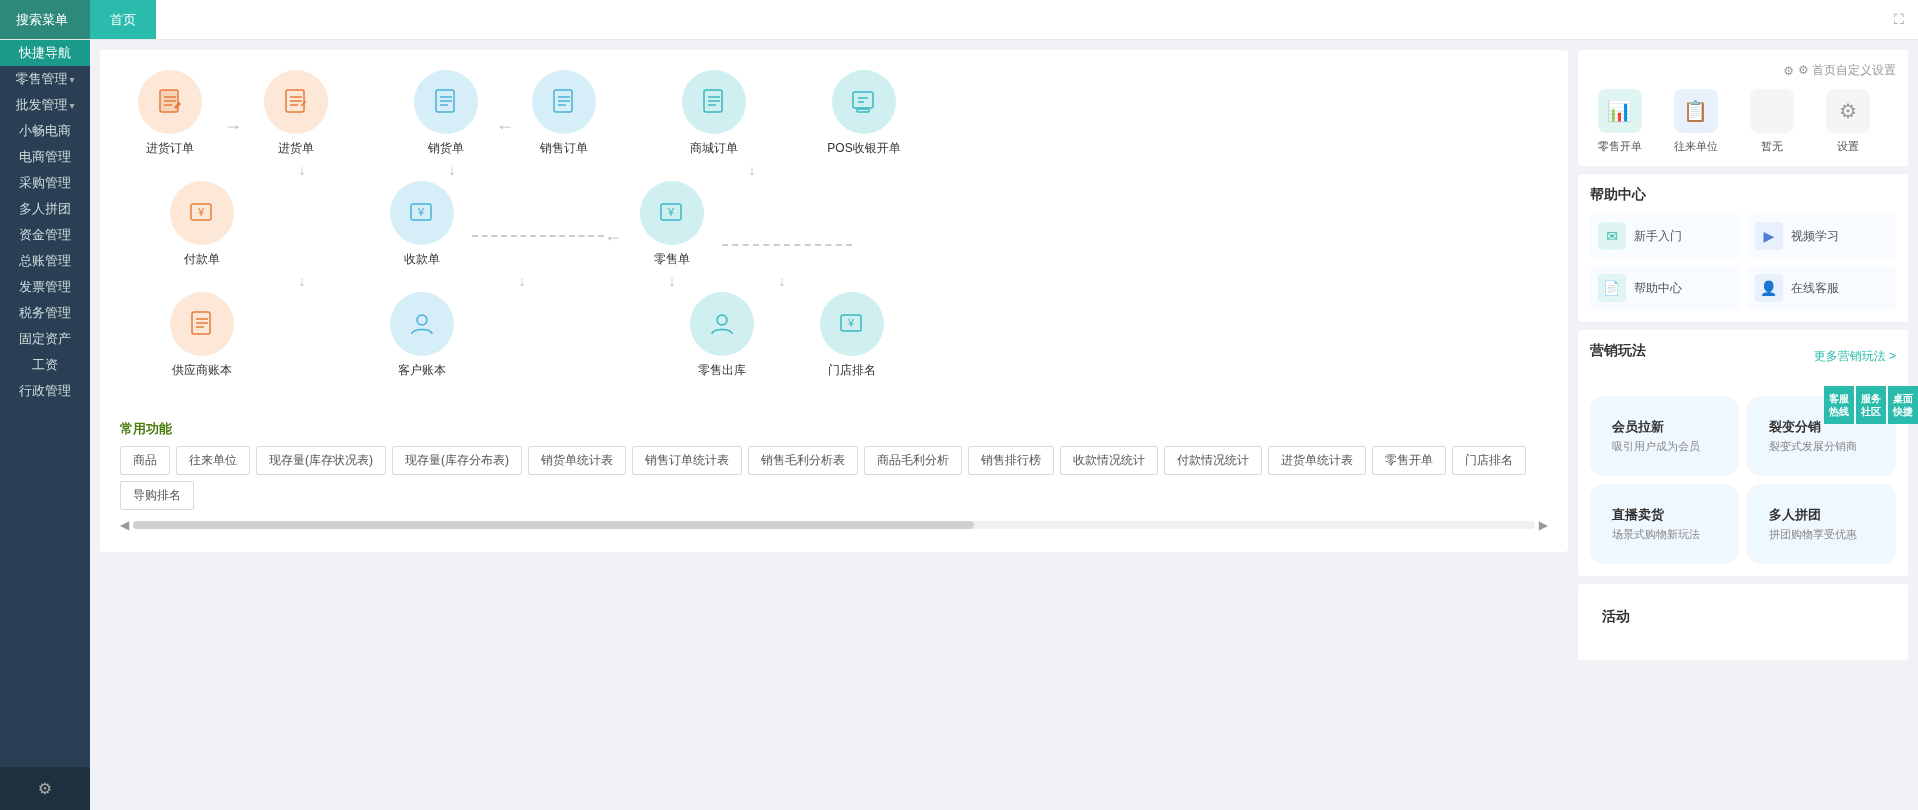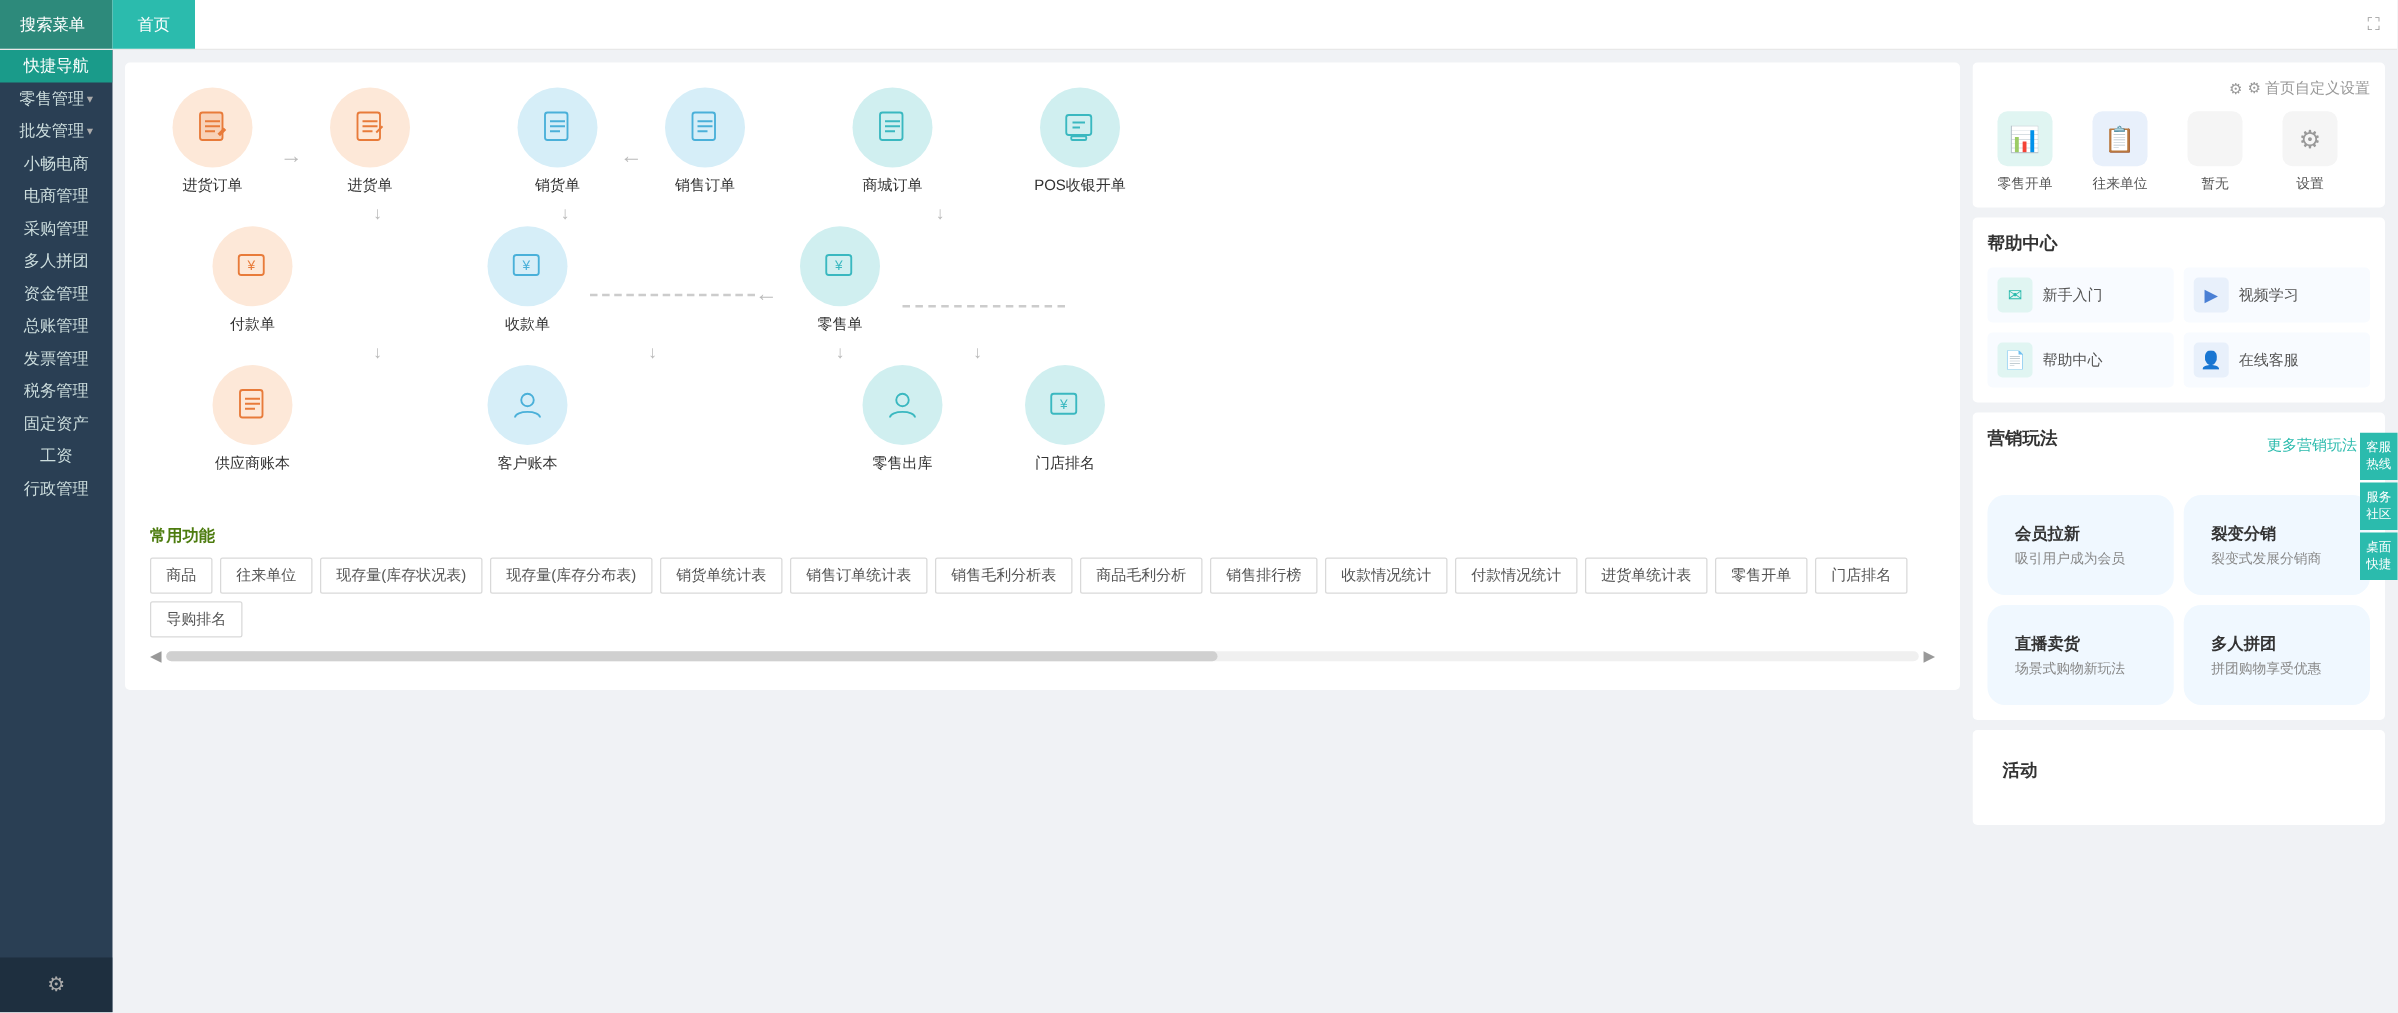--- a/index.html
+++ b/index.html
@@ -83,21 +83,21 @@
     .more-link { font-size: 12px; color: #2bbbad; cursor: pointer; }
     .marketing-grid { display: grid; grid-template-columns: 1fr 1fr; gap: 8px; }
     .marketing-item { background: #f0f8ff; border-radius: 14px; padding: 22px; cursor: pointer; }
     .marketing-item-title { font-size: 13px; font-weight: bold; color: #333; margin-bottom: 3px; }
     .marketing-item-desc { font-size: 11px; color: #888; }
 
     
     .activity-section { background: #fff; border-radius: 4px; padding: 24px; }
 
     
-    .float-btns { position: fixed; right: 0; top: 50%; transform: translateY(-50%); display: flex; flex-direction: column; gap: 2px; z-index: 100; }
+    .float-btns { position: fixed; right: 0; top: 50%; transform: translateY(-50%); display: flex; flex-direction: row; gap: 2px; z-index: 100; font-weight: bold; }
     .float-btn { background: #2bbbad; color: #fff; width: 30px; padding: 6px 4px; text-align: center; font-size: 10px; cursor: pointer; line-height: 1.3; }
 
     .diagram-wrapper { position: relative; min-height: 340px; }
     .diagram-row { display: flex; align-items: center; margin-bottom: 4px; }
     .h-arrow { color: #bbb; font-size: 18px; margin: 0 4px; padding-bottom: 20px; display: flex; align-items: center; }
     .v-arrow { display: flex; justify-content: center; color: #bbb; font-size: 14px; line-height: 1; margin: 2px 0; }
   </style>
 </head>
 <body>
 

